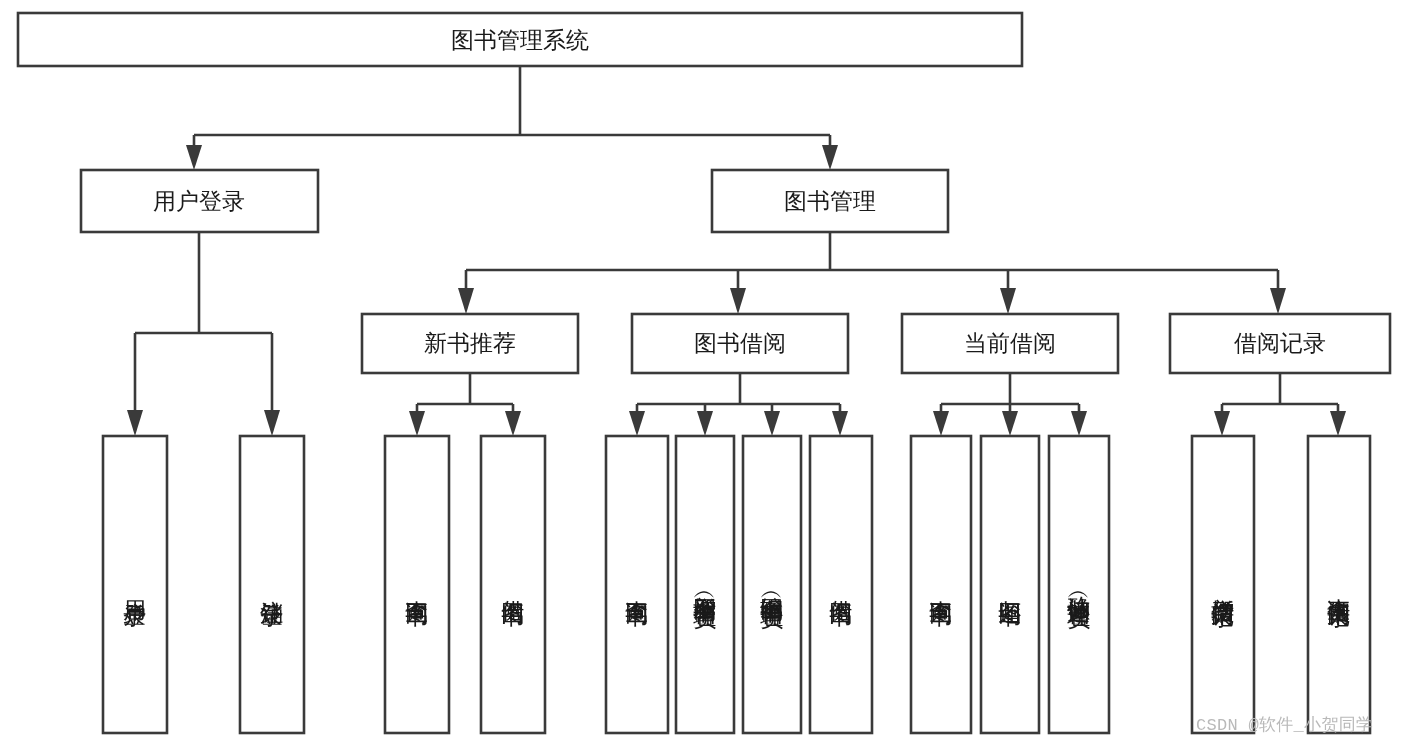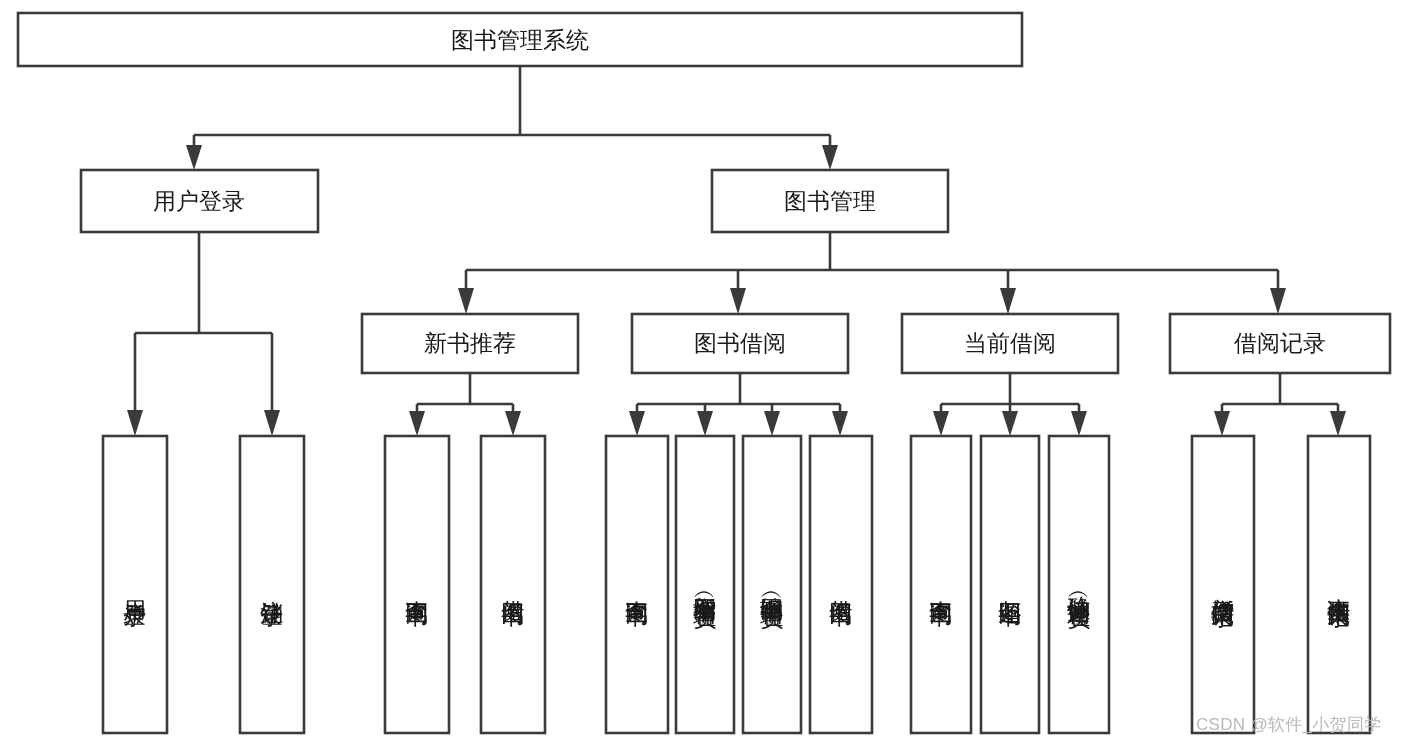--- a/index.html
+++ b/index.html
@@ -62,21 +62,21 @@
     align-items: center;
     justify-content: center;
     text-align: center;
     white-space: nowrap;
     pointer-events: none;
   }
   .watermark {
     position: absolute;
     left: 1196px;
     top: 713px;
-    font-family: Liberation Sans, sans-serif;
+    font-family: Liberation Mono, monospace;
     font-size: 17px;
     color: #b9b9b9;
     white-space: nowrap;
     letter-spacing: 0.3px;
   }
 </style>
 </head>
 <body>
 
 <div id="diagram-root">

